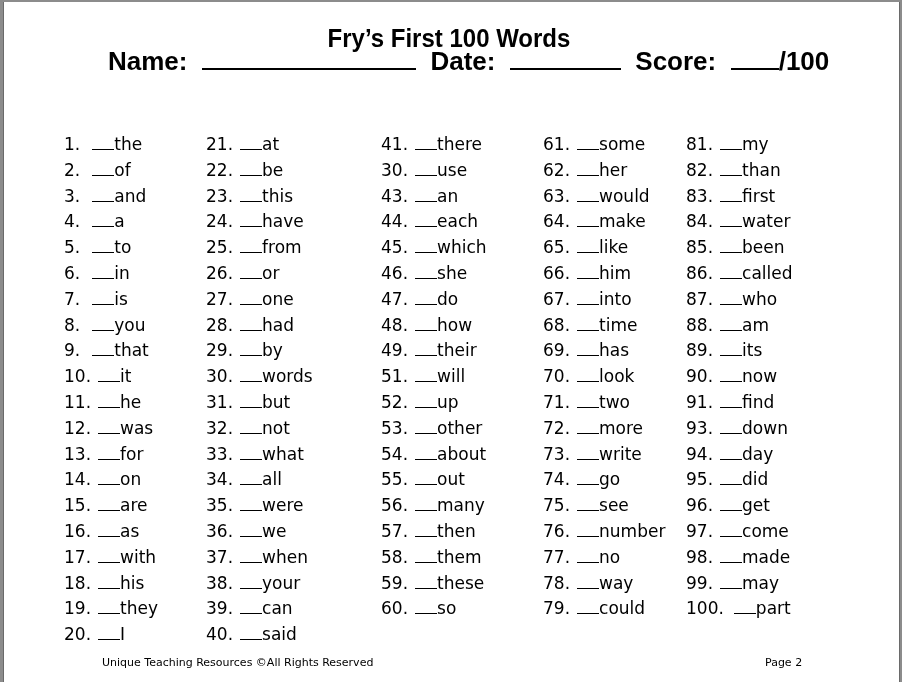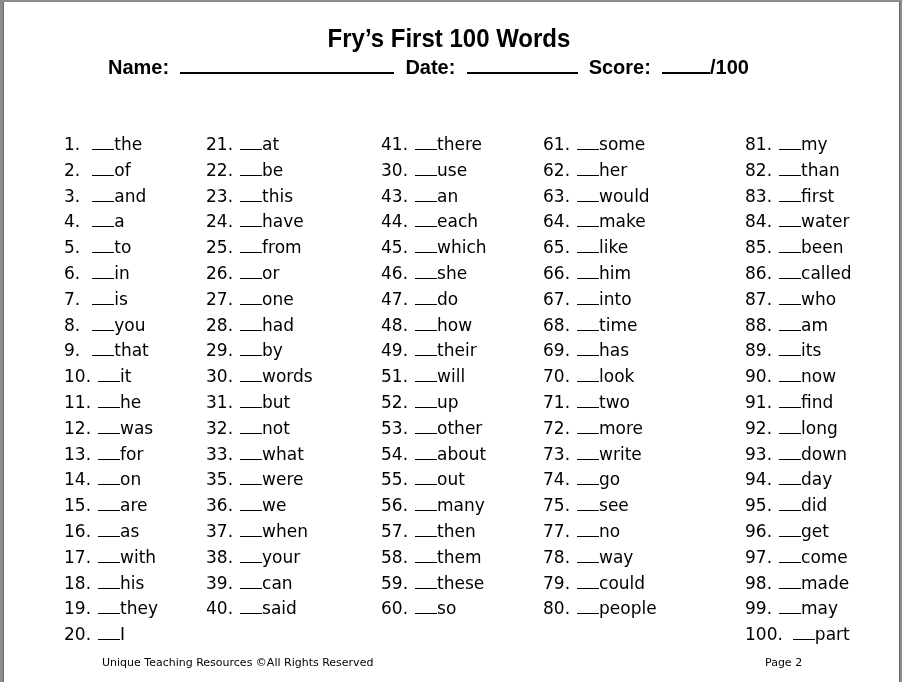--- a/index.html
+++ b/index.html
@@ -27,25 +27,25 @@
       text-align: center;
       font-family: "Liberation Sans", sans-serif;
       font-weight: bold;
       font-size: 25px;
       color: #000;
       letter-spacing: 0px;
       transform: scaleX(0.96);
     }
     .header-line {
       position: absolute;
-      top: 52px;
+      top: 44px;
       left: 104px;
       font-family: "Liberation Sans", sans-serif;
       font-weight: bold;
-      font-size: 20px;
+      font-size: 26px;
       color: #000;
       white-space: pre;
     }
     .header-line .field-label { }
     .header-line .blank {
       display: inline-block;
       border-bottom: 2px solid #000;
       height: 18px;
       vertical-align: baseline;
     }
@@ -130,20 +130,21 @@
       <div class="row"><span class="num">24.</span><span class="blank-line" style="margin-left: 7px;"></span><span class="word">have</span></div>
       <div class="row"><span class="num">25.</span><span class="blank-line" style="margin-left: 7px;"></span><span class="word">from</span></div>
       <div class="row"><span class="num">26.</span><span class="blank-line" style="margin-left: 7px;"></span><span class="word">or</span></div>
       <div class="row"><span class="num">27.</span><span class="blank-line" style="margin-left: 7px;"></span><span class="word">one</span></div>
       <div class="row"><span class="num">28.</span><span class="blank-line" style="margin-left: 7px;"></span><span class="word">had</span></div>
       <div class="row"><span class="num">29.</span><span class="blank-line" style="margin-left: 7px;"></span><span class="word">by</span></div>
       <div class="row"><span class="num">30.</span><span class="blank-line" style="margin-left: 7px;"></span><span class="word">words</span></div>
       <div class="row"><span class="num">31.</span><span class="blank-line" style="margin-left: 7px;"></span><span class="word">but</span></div>
       <div class="row"><span class="num">32.</span><span class="blank-line" style="margin-left: 7px;"></span><span class="word">not</span></div>
       <div class="row"><span class="num">33.</span><span class="blank-line" style="margin-left: 7px;"></span><span class="word">what</span></div>
+      <div class="row"><span class="num">34.</span><span class="blank-line" style="margin-left: 7px;"></span><span class="word">all</span></div>
       <div class="row"><span class="num">35.</span><span class="blank-line" style="margin-left: 7px;"></span><span class="word">were</span></div>
       <div class="row"><span class="num">36.</span><span class="blank-line" style="margin-left: 7px;"></span><span class="word">we</span></div>
       <div class="row"><span class="num">37.</span><span class="blank-line" style="margin-left: 7px;"></span><span class="word">when</span></div>
       <div class="row"><span class="num">38.</span><span class="blank-line" style="margin-left: 7px;"></span><span class="word">your</span></div>
       <div class="row"><span class="num">39.</span><span class="blank-line" style="margin-left: 7px;"></span><span class="word">can</span></div>
       <div class="row"><span class="num">40.</span><span class="blank-line" style="margin-left: 7px;"></span><span class="word">said</span></div>
     </div>
   <div class="col" id="col2" style="left:377px">
       <div class="row"><span class="num">41.</span><span class="blank-line" style="margin-left: 7px;"></span><span class="word">there</span></div>
       <div class="row"><span class="num">30.</span><span class="blank-line" style="margin-left: 7px;"></span><span class="word">use</span></div>
@@ -174,38 +175,37 @@
       <div class="row"><span class="num">66.</span><span class="blank-line" style="margin-left: 7px;"></span><span class="word">him</span></div>
       <div class="row"><span class="num">67.</span><span class="blank-line" style="margin-left: 7px;"></span><span class="word">into</span></div>
       <div class="row"><span class="num">68.</span><span class="blank-line" style="margin-left: 7px;"></span><span class="word">time</span></div>
       <div class="row"><span class="num">69.</span><span class="blank-line" style="margin-left: 7px;"></span><span class="word">has</span></div>
       <div class="row"><span class="num">70.</span><span class="blank-line" style="margin-left: 7px;"></span><span class="word">look</span></div>
       <div class="row"><span class="num">71.</span><span class="blank-line" style="margin-left: 7px;"></span><span class="word">two</span></div>
       <div class="row"><span class="num">72.</span><span class="blank-line" style="margin-left: 7px;"></span><span class="word">more</span></div>
       <div class="row"><span class="num">73.</span><span class="blank-line" style="margin-left: 7px;"></span><span class="word">write</span></div>
       <div class="row"><span class="num">74.</span><span class="blank-line" style="margin-left: 7px;"></span><span class="word">go</span></div>
       <div class="row"><span class="num">75.</span><span class="blank-line" style="margin-left: 7px;"></span><span class="word">see</span></div>
+      <div class="row"><span class="num">76.</span><span class="blank-line" style="margin-left: 7px;"></span><span class="word">number</span></div>
       <div class="row"><span class="num">77.</span><span class="blank-line" style="margin-left: 7px;"></span><span class="word">no</span></div>
       <div class="row"><span class="num">78.</span><span class="blank-line" style="margin-left: 7px;"></span><span class="word">way</span></div>
       <div class="row"><span class="num">79.</span><span class="blank-line" style="margin-left: 7px;"></span><span class="word">could</span></div>
-      <div class="row"><span class="num">80.</span><span class="blank-line" style="margin-left: 7px;"></span><span class="word">people</span></div>
-    </div>
-  <div class="col" id="col4" style="left:741px">
+    </div>
+  <div class="col" id="col4" style="left:682px">
       <div class="row"><span class="num">81.</span><span class="blank-line" style="margin-left: 7px;"></span><span class="word">my</span></div>
       <div class="row"><span class="num">82.</span><span class="blank-line" style="margin-left: 7px;"></span><span class="word">than</span></div>
       <div class="row"><span class="num">83.</span><span class="blank-line" style="margin-left: 7px;"></span><span class="word">first</span></div>
       <div class="row"><span class="num">84.</span><span class="blank-line" style="margin-left: 7px;"></span><span class="word">water</span></div>
       <div class="row"><span class="num">85.</span><span class="blank-line" style="margin-left: 7px;"></span><span class="word">been</span></div>
       <div class="row"><span class="num">86.</span><span class="blank-line" style="margin-left: 7px;"></span><span class="word">called</span></div>
       <div class="row"><span class="num">87.</span><span class="blank-line" style="margin-left: 7px;"></span><span class="word">who</span></div>
       <div class="row"><span class="num">88.</span><span class="blank-line" style="margin-left: 7px;"></span><span class="word">am</span></div>
       <div class="row"><span class="num">89.</span><span class="blank-line" style="margin-left: 7px;"></span><span class="word">its</span></div>
       <div class="row"><span class="num">90.</span><span class="blank-line" style="margin-left: 7px;"></span><span class="word">now</span></div>
       <div class="row"><span class="num">91.</span><span class="blank-line" style="margin-left: 7px;"></span><span class="word">find</span></div>
-      <div class="row"><span class="num">92.</span><span class="blank-line" style="margin-left: 7px;"></span><span class="word">long</span></div>
       <div class="row"><span class="num">93.</span><span class="blank-line" style="margin-left: 7px;"></span><span class="word">down</span></div>
       <div class="row"><span class="num">94.</span><span class="blank-line" style="margin-left: 7px;"></span><span class="word">day</span></div>
       <div class="row"><span class="num">95.</span><span class="blank-line" style="margin-left: 7px;"></span><span class="word">did</span></div>
       <div class="row"><span class="num">96.</span><span class="blank-line" style="margin-left: 7px;"></span><span class="word">get</span></div>
       <div class="row"><span class="num">97.</span><span class="blank-line" style="margin-left: 7px;"></span><span class="word">come</span></div>
       <div class="row"><span class="num">98.</span><span class="blank-line" style="margin-left: 7px;"></span><span class="word">made</span></div>
       <div class="row"><span class="num">99.</span><span class="blank-line" style="margin-left: 7px;"></span><span class="word">may</span></div>
       <div class="row"><span class="num">100.</span><span class="blank-line" style="margin-left: 10px;"></span><span class="word">part</span></div>
     </div>
 

